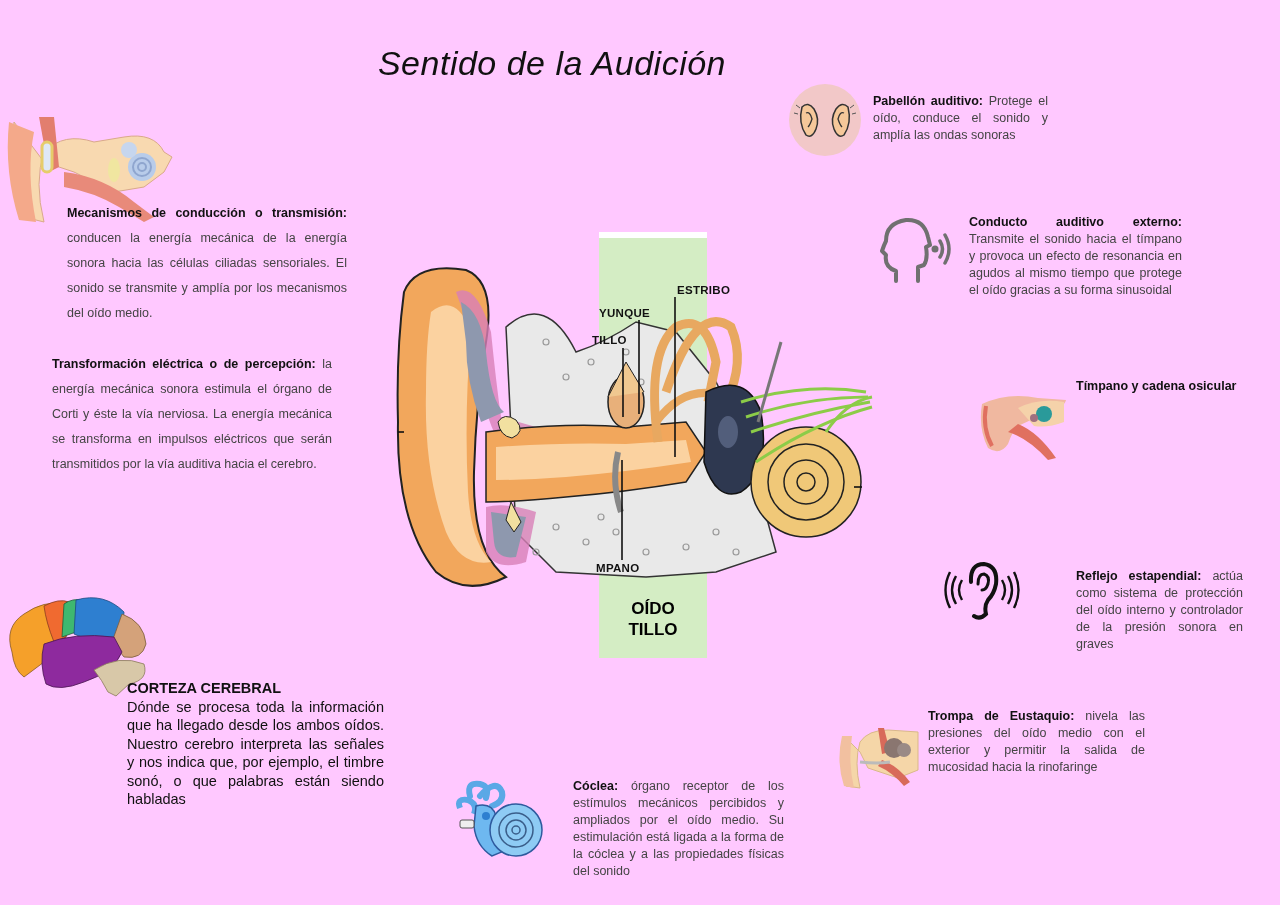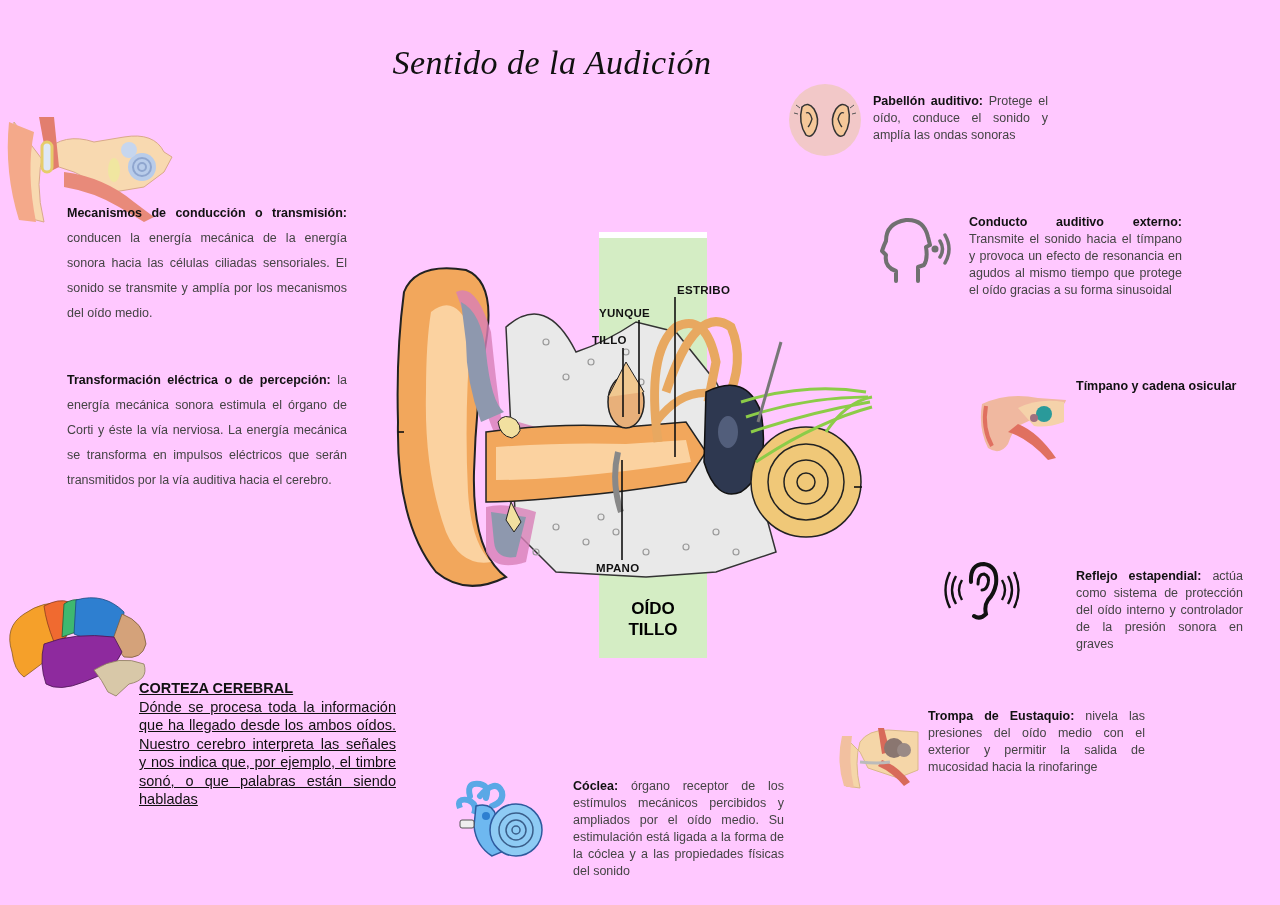--- a/index.html
+++ b/index.html
@@ -6,21 +6,21 @@
   body {
     width: 1280px; height: 905px; overflow: hidden;
     background: #FFC8FF;
     font-family: "Liberation Sans", sans-serif;
     color: #333;
     position: relative;
   }
   .abs { position: absolute; }
   .title {
     left: 0; width: 1104px; top: 44px; text-align: center;
-    font-family: Liberation Serif, serif; font-style: italic;
+    font-family: Liberation Sans, sans-serif; font-style: italic;
     font-size: 34px; color: #111; letter-spacing: 0.5px;
   }
   .txt { font-size: 12.5px; line-height: 17px; text-align: justify; color: #444; }
   .txt .lbl { color: #111; font-weight: bold; }
   .left-block { font-size: 12.5px; line-height: 25px; text-align: justify; color: #444; }
   .cortex { font-size: 14.5px; line-height: 18.5px; text-align: justify; color: #111; }
   .cortex .lbl { font-weight: bold; display: block; }
   .panel-label { font-weight: bold; color: #111; font-size: 11.5px; position: absolute; letter-spacing: 0.3px; }
   .oido-medio { color: #000000; font-weight: bold; font-size: 17px; text-align: center; line-height: 21px; }
   svg { display: block; }
@@ -43,38 +43,38 @@
     <circle cx="125" cy="38" r="8" fill="#C6D6EE"></circle>
     <ellipse cx="110" cy="58" rx="6" ry="12" fill="#F0E6A0"></ellipse>
   </svg>
 </div>
 
 <div class="abs left-block" style="left:67px; top:201px; width:280px;">
   <span class="lbl" style="font-weight:bold;color:#111;">Mecanismos de conducción o transmisión:</span>
   <span>conducen la energía mecánica de la energía sonora hacia las células ciliadas sensoriales. El sonido se transmite y amplía por los mecanismos del oído medio.</span>
 </div>
 
-<div class="abs left-block" style="left:67px; top:352px; width:280px;margin-top:16px;">
+<div class="abs left-block" style="left:52px; top:352px; width:280px;">
   <span style="font-weight:bold;color:#111;">Transformación eléctrica o de percepción:</span>
   <span>la energía mecánica sonora estimula el órgano de Corti y éste la vía nerviosa. La energía mecánica se transforma en impulsos eléctricos que serán transmitidos por la vía auditiva hacia el cerebro.</span>
 </div>
 
 <div class="abs" style="left:4px; top:592px;">
   <svg width="146" height="110" viewBox="0 0 146 110">
     <path d="M8 60 Q0 35 20 22 Q40 8 60 12 L62 45 L40 70 L20 85 Q10 78 8 60 Z" fill="#F5A02A" stroke="#8a5a20" stroke-width="0.8"></path>
     <path d="M40 14 Q55 6 65 10 L62 45 L50 50 Q42 30 40 14 Z" fill="#F06A30" stroke="#8a3a20" stroke-width="0.8"></path>
     <path d="M60 12 Q68 6 80 8 L72 40 L58 45 Z" fill="#3EB870" stroke="#20603a" stroke-width="0.8"></path>
     <path d="M72 8 Q100 0 120 20 L118 45 L90 50 L70 42 Z" fill="#2E7FD0" stroke="#204a80" stroke-width="0.8"></path>
     <path d="M118 22 Q140 30 142 52 Q138 68 120 65 L108 50 Z" fill="#D4A27A" stroke="#7a5a3a" stroke-width="0.8"></path>
     <path d="M40 52 Q70 40 110 45 L118 60 Q110 80 80 90 Q55 100 42 92 Q35 72 40 52 Z" fill="#8E2A9E" stroke="#4a1550" stroke-width="0.8"></path>
     <path d="M90 78 Q115 62 140 72 Q145 88 125 92 L112 104 L104 100 Q98 88 90 78 Z" fill="#D8C8A8" stroke="#8a7a5a" stroke-width="0.8"></path>
   </svg>
 </div>
 
-<div class="abs cortex" style="left:139px; top:679px; width:257px;text-decoration:underline;">
+<div class="abs cortex" style="left:127px; top:679px; width:257px;">
   <span class="lbl">CORTEZA CEREBRAL</span>
   <span>Dónde se procesa toda la información que ha llegado desde los ambos oídos. Nuestro cerebro interpreta las señales y nos indica que, por ejemplo, el timbre sonó, o que palabras están siendo habladas</span>
 </div>
 
 <div class="abs" style="left:788px; top:83px;">
   <svg width="74" height="74" viewBox="0 0 74 74">
     <circle cx="37" cy="37" r="36" fill="#F2C8C8"></circle>
     <path d="M14 24 Q10 40 18 52 Q24 56 28 46 Q32 36 26 26 Q20 18 14 24 Z" fill="#F5C89A" stroke="#333" stroke-width="1.5"></path>
     <path d="M18 30 Q22 28 24 36 Q22 42 20 44" fill="none" stroke="#333" stroke-width="1.3"></path>
     <path d="M60 24 Q64 40 56 52 Q50 56 46 46 Q42 36 48 26 Q54 18 60 24 Z" fill="#F5C89A" stroke="#333" stroke-width="1.5"></path>

